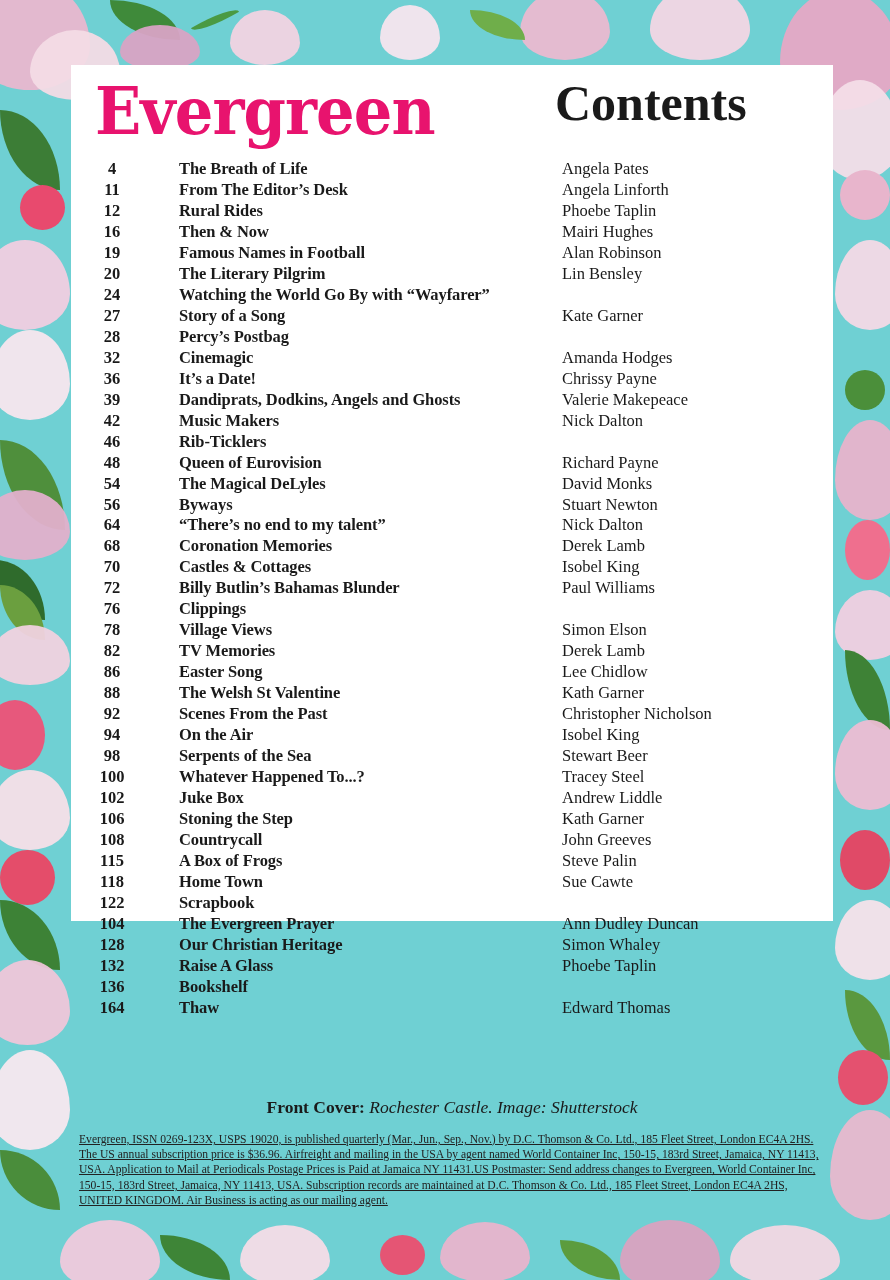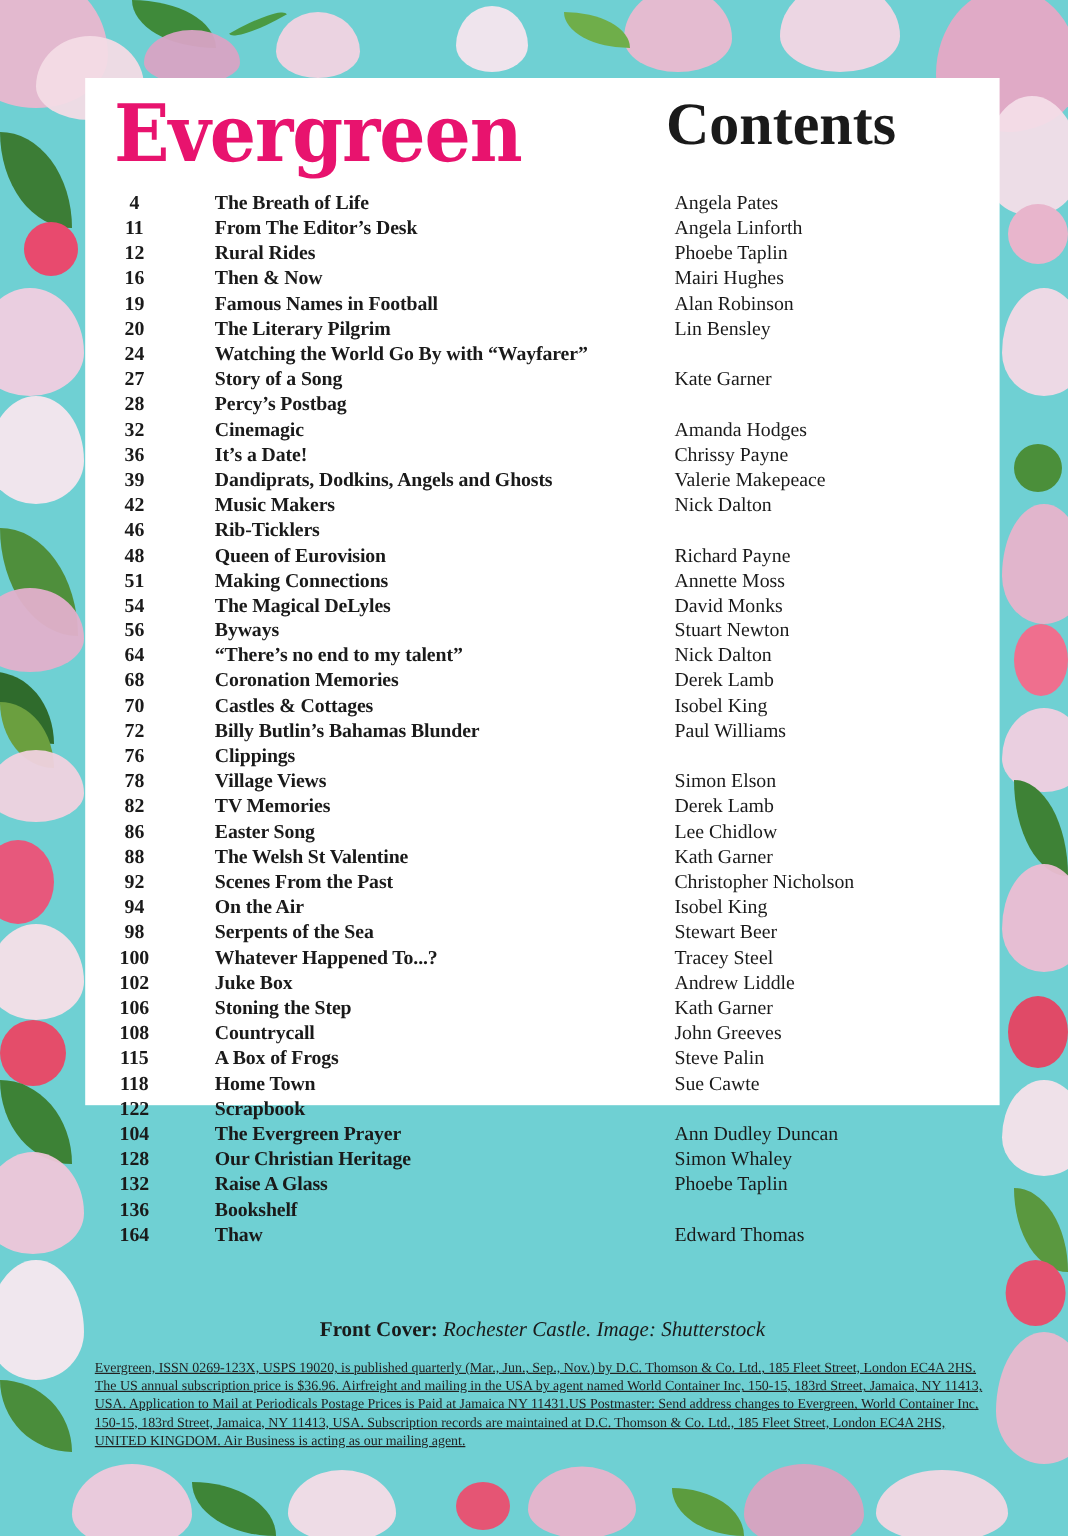--- a/index.html
+++ b/index.html
@@ -226,25 +226,20 @@
         <span class="toc-page">46</span>
         <span class="toc-title">Rib-Ticklers</span>
         <span class="toc-author"></span>
       </div>
       <div class="toc-row">
         <span class="toc-page">48</span>
         <span class="toc-title">Queen of Eurovision</span>
         <span class="toc-author">Richard Payne</span>
       </div>
       <div class="toc-row">
-        <span class="toc-page">51</span>
-        <span class="toc-title">Making Connections</span>
-        <span class="toc-author">Annette Moss</span>
-      </div>
-      <div class="toc-row">
         <span class="toc-page">54</span>
         <span class="toc-title">The Magical DeLyles</span>
         <span class="toc-author">David Monks</span>
       </div>
       <div class="toc-row">
         <span class="toc-page">56</span>
         <span class="toc-title">Byways</span>
         <span class="toc-author">Stuart Newton</span>
       </div>
       <div class="toc-row">

